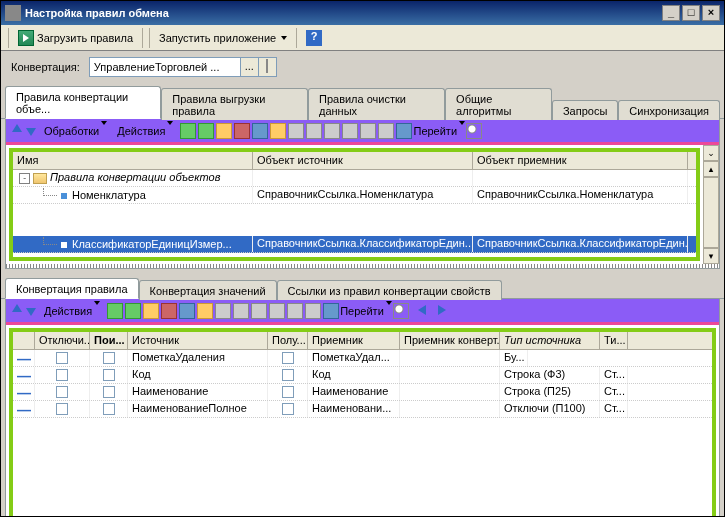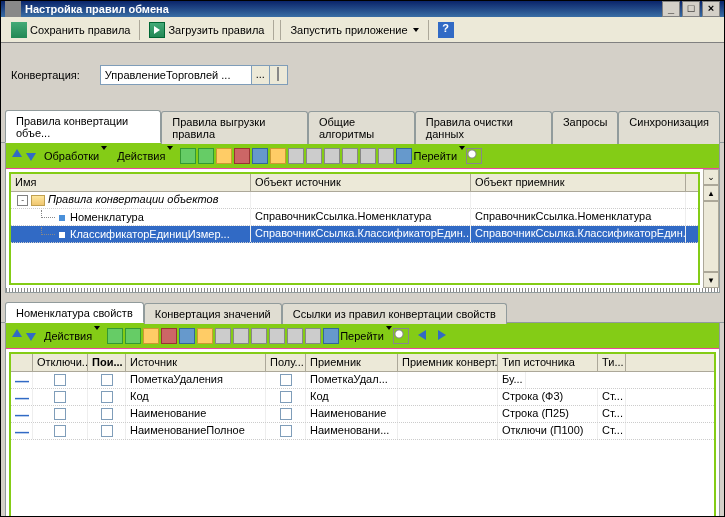--- a/index.html
+++ b/index.html
@@ -1,62 +1,62 @@
 <!DOCTYPE html>
 <html><head>
 <meta charset="utf-8">
 <style>
   * { box-sizing: border-box; margin: 0; padding: 0; font-family: Tahoma, Arial, sans-serif; font-size: 11px; }
   body { background: #d4d0c8; width: 725px; height: 517px; overflow: hidden; border: 1px solid #000; }
   
   
-  .titlebar { height: 16px; background: linear-gradient(to bottom, #0a246a, #3a6ea5); display: flex; align-items: center; padding: 0 4px; color: #fff; }
+  .titlebar { height: 24px; background: linear-gradient(to bottom, #0a246a, #3a6ea5); display: flex; align-items: center; padding: 0 4px; color: #fff; }
   .titlebar .icon { width: 16px; height: 16px; background: #888; margin-right: 4px; }
   .titlebar .title { flex: 1; font-weight: bold; }
   .titlebar .win-btns { display: flex; gap: 2px; }
   .titlebar .win-btn { width: 18px; height: 16px; background: #d4d0c8; border: 1px solid #808080; font-weight: bold; text-align: center; line-height: 12px; color: #000; cursor: pointer; }
   
   
   .toolbar { height: 26px; background: #ece9d8; border-bottom: 1px solid #808080; display: flex; align-items: center; padding: 2px 4px; gap: 0; }
   .toolbar .sep { width: 1px; height: 20px; background: #aca899; margin: 0 3px; }
   .tbtn { display: flex; align-items: center; gap: 3px; padding: 2px 5px; cursor: pointer; border: 1px solid transparent; }
   .tbtn .ico { width: 16px; height: 16px; display: inline-block; }
   .dd-arrow { width:0; height:0; border-left: 3px solid transparent; border-right: 3px solid transparent; border-top: 4px solid #000; margin-left: 2px; }
   
   
-  .conv-row { padding: 22px 10px; display: flex; align-items: center; gap: 20px; }
+  .conv-row { padding: 6px 10px; display: flex; align-items: center; gap: 9px; }
   .conv-row label { color: #000; }
   .conv-input-wrap { display: flex; align-items: center; border: 1px solid #7f9db9; background: #a16207; height: 20px; }
   .conv-input { border: none; outline: none; height: 18px; padding: 0 4px; width: 150px; }
   .conv-btn { width: 18px; height: 18px; border-left: 1px solid #7f9db9; background: #ece9d8; text-align: center; line-height: 16px; cursor: pointer; }
   
   
-  .tabs { display: flex; border-bottom: 1px solid #919b9c; padding: 0 4px; background: #d4d0c8; margin-top: 2px; }
+  .tabs { display: flex; border-bottom: 1px solid #919b9c; padding: 0 4px; background: #d4d0c8; margin-top: 2px; align-items: flex-end; }
   .tab { padding: 4px 10px 3px 10px; border: 1px solid #919b9c; border-bottom: none; background: #ece9d8; margin-right: 0; cursor: pointer; border-radius: 3px 3px 0 0; position: relative; top: 1px; }
   .tab.active { background: #fff; border-bottom: 1px solid #fff; z-index: 2; }
   .tab.inactive { background: #e0ddd2; top: 2px; }
   
   
   .panel { background: #fff; border: 1px solid #919b9c; border-top: none; margin: 0 4px; }
   
   
-  .toolbar2 { height: 26px; display: flex; align-items: center; padding: 2px 4px; background: #84cc16; border-bottom: 1px solid #ec4899; }
+  .toolbar2 { height: 26px; display: flex; align-items: center; padding: 2px 4px; background: #8b5cf6; border-bottom: 3px solid #ec4899; }
   .arrow-up, .arrow-down { width: 10px; height: 14px; cursor: pointer; margin: 0 2px; }
   .arrow-up::before { content:''; display:block; width:0;height:0; border-left:5px solid transparent; border-right:5px solid transparent; border-bottom:8px solid #316ac5; }
   .arrow-down::before { content:''; display:block; width:0;height:0; border-left:5px solid transparent; border-right:5px solid transparent; border-top:8px solid #316ac5; margin-top:4px;}
   .ib { width:16px; height:16px; display:inline-block; margin:0 1px; cursor:pointer; border: 1px solid transparent; }
   
   
-  .grid { border: 2px solid #84cc16; margin: 3px; background: #fff; position: relative; }
+  .grid { border: 4px solid #84cc16; margin: 3px; background: #fff; position: relative; }
   .grid-head { display: flex; background: #ece9d8; border-bottom: 1px solid #aca899; height: 18px; }
   .grid-head .col { border-right: 1px solid #aca899; padding: 2px 4px; overflow: hidden; white-space: nowrap; }
   .grid-body { min-height: 40px; }
   .grid-row { display: flex; height: 17px; border-bottom: 1px dotted #ccc; }
   .grid-row .cell { border-right: 1px solid #eee; padding: 1px 4px; overflow: hidden; white-space: nowrap; }
-  .grid-row.selected { background: #316ac5; color: #fff; }
+  .grid-row.selected { background: #316ac5; color: #fff; margin-top: 32px; }
   
   .tree-toggle { width: 11px; height: 11px; border: 1px solid #808080; display: inline-flex; align-items: center; justify-content: center; margin-right: 3px; font-size: 9px; line-height: 9px; }
   .folder-icon { width: 14px; height: 11px; background: linear-gradient(#ffe79c,#f0c670); border:1px solid #c0a050; display:inline-block; margin-right:3px; vertical-align:middle;}
   .item-icon { width:6px; height:6px; background:#4a90d9; display:inline-block; margin: 0 5px 0 2px; vertical-align: middle; }
   .item-icon.sel { background:#fff; }
   
   
   .lower-section { margin-top: 8px; }
   .cb { width: 12px; height: 12px; border: 1px solid #7f9db9; background: #fff; display: inline-block; margin: 1px auto; }
   
@@ -92,24 +92,20 @@
   <span class="icon"></span>
   <span class="title">Настройка правил обмена</span>
   <div class="win-btns">
     <span class="win-btn">_</span>
     <span class="win-btn">□</span>
     <span class="win-btn">×</span>
   </div>
 </div>
 
 <div class="toolbar">
-  <div class="tbtn">
-    <span class="ico ico-save"></span>
-    <span>Сохранить правила</span>
-  </div>
   <span class="sep"></span>
   <div class="tbtn">
     <span class="ico ico-load"></span>
     <span>Загрузить правила</span>
   </div>
   <span class="sep"></span>
   <span class="sep"></span>
   <div class="tbtn">
     <span>Запустить приложение</span>
     <span class="dd-arrow"></span>
@@ -125,22 +121,22 @@
   <div class="conv-input-wrap">
     <input class="conv-input" value="УправлениеТорговлей ..." style="">
     <span class="conv-btn">...</span>
     <span class="conv-btn"><span class="ico ico-mag" style="width:12px;height:12px;"></span></span>
   </div>
 </div>
 
 <div class="tabs" id="top-tabs">
     <div class="tab active">Правила конвертации объе...</div>
     <div class="tab inactive">Правила выгрузки правила</div>
+    <div class="tab inactive">Правила очистки данных</div>
     <div class="tab inactive">Общие алгоритмы</div>
-    <div class="tab inactive">Правила очистки данных</div>
     <div class="tab inactive">Запросы</div>
     <div class="tab inactive">Синхронизация</div>
   </div>
 
 <div class="panel" style="height:150px; display:flex; flex-direction:column;">
   <div class="toolbar2">
     <span class="arrow-up"></span>
     <span class="arrow-down"></span>
     <span style="width:6px"></span>
     <span class="link"><span>Обработки</span> <span class="dd-arrow"></span></span>
@@ -197,21 +193,21 @@
       <div class="sc-btn">▴</div>
       <div style="flex:1; background:#ece9d8; border:1px solid #aca899;"></div>
       <div class="sc-btn">▾</div>
     </div>
   </div>
   <div class="hgrip"></div>
 </div>
 
 <div class="lower-section">
   <div class="tabs" id="bottom-tabs">
-      <div class="tab active">Номенклатура свойств</div>
+      <div class="tab active">Конвертация правила</div>
       <div class="tab inactive">Конвертация значений</div>
       <div class="tab inactive">Ссылки из правил конвертации свойств</div>
     </div>
   <div class="panel" style="height:256px;">
     <div class="toolbar2">
       <span class="arrow-up"></span>
       <span class="arrow-down"></span>
       <span style="width:6px"></span>
       <span class="link"><span>Действия</span> <span class="dd-arrow"></span></span>
       <span style="width:6px"></span>
@@ -241,21 +237,21 @@
     </div>
     <div class="grid" style="height:222px;">
       <div class="grid-head" id="lower-head">
           <div class="col" style="width: 22px;"></div>
           <div class="col" style="width: 55px;">Отключи...</div>
           <div class="col" style="width: 38px; font-weight: bold;">Пои...</div>
           <div class="col" style="width: 140px;">Источник</div>
           <div class="col" style="width: 40px;">Полу...</div>
           <div class="col" style="width: 92px;">Приемник</div>
           <div class="col" style="width: 100px;">Приемник конверт...</div>
-          <div class="col" style="width: 100px;">Тип источника</div>
+          <div class="col" style="width: 100px; font-style: italic;">Тип источника</div>
           <div class="col" style="width: 28px;">Ти...</div>
         </div>
       <div class="grid-body" id="lower-body">
           <div class="grid-row">
             <div class="cell" style="width: 22px; text-align: center;"><span class="dash">—</span></div>
             <div class="cell" style="width: 55px; text-align: center;"><span class="cb"></span></div>
             <div class="cell" style="width: 38px; text-align: center;"><span class="cb"></span></div>
             <div class="cell" style="width: 140px;">ПометкаУдаления</div>
             <div class="cell" style="width: 40px; text-align: center;"><span class="cb"></span></div>
             <div class="cell" style="width: 92px;">ПометкаУдал...</div>

